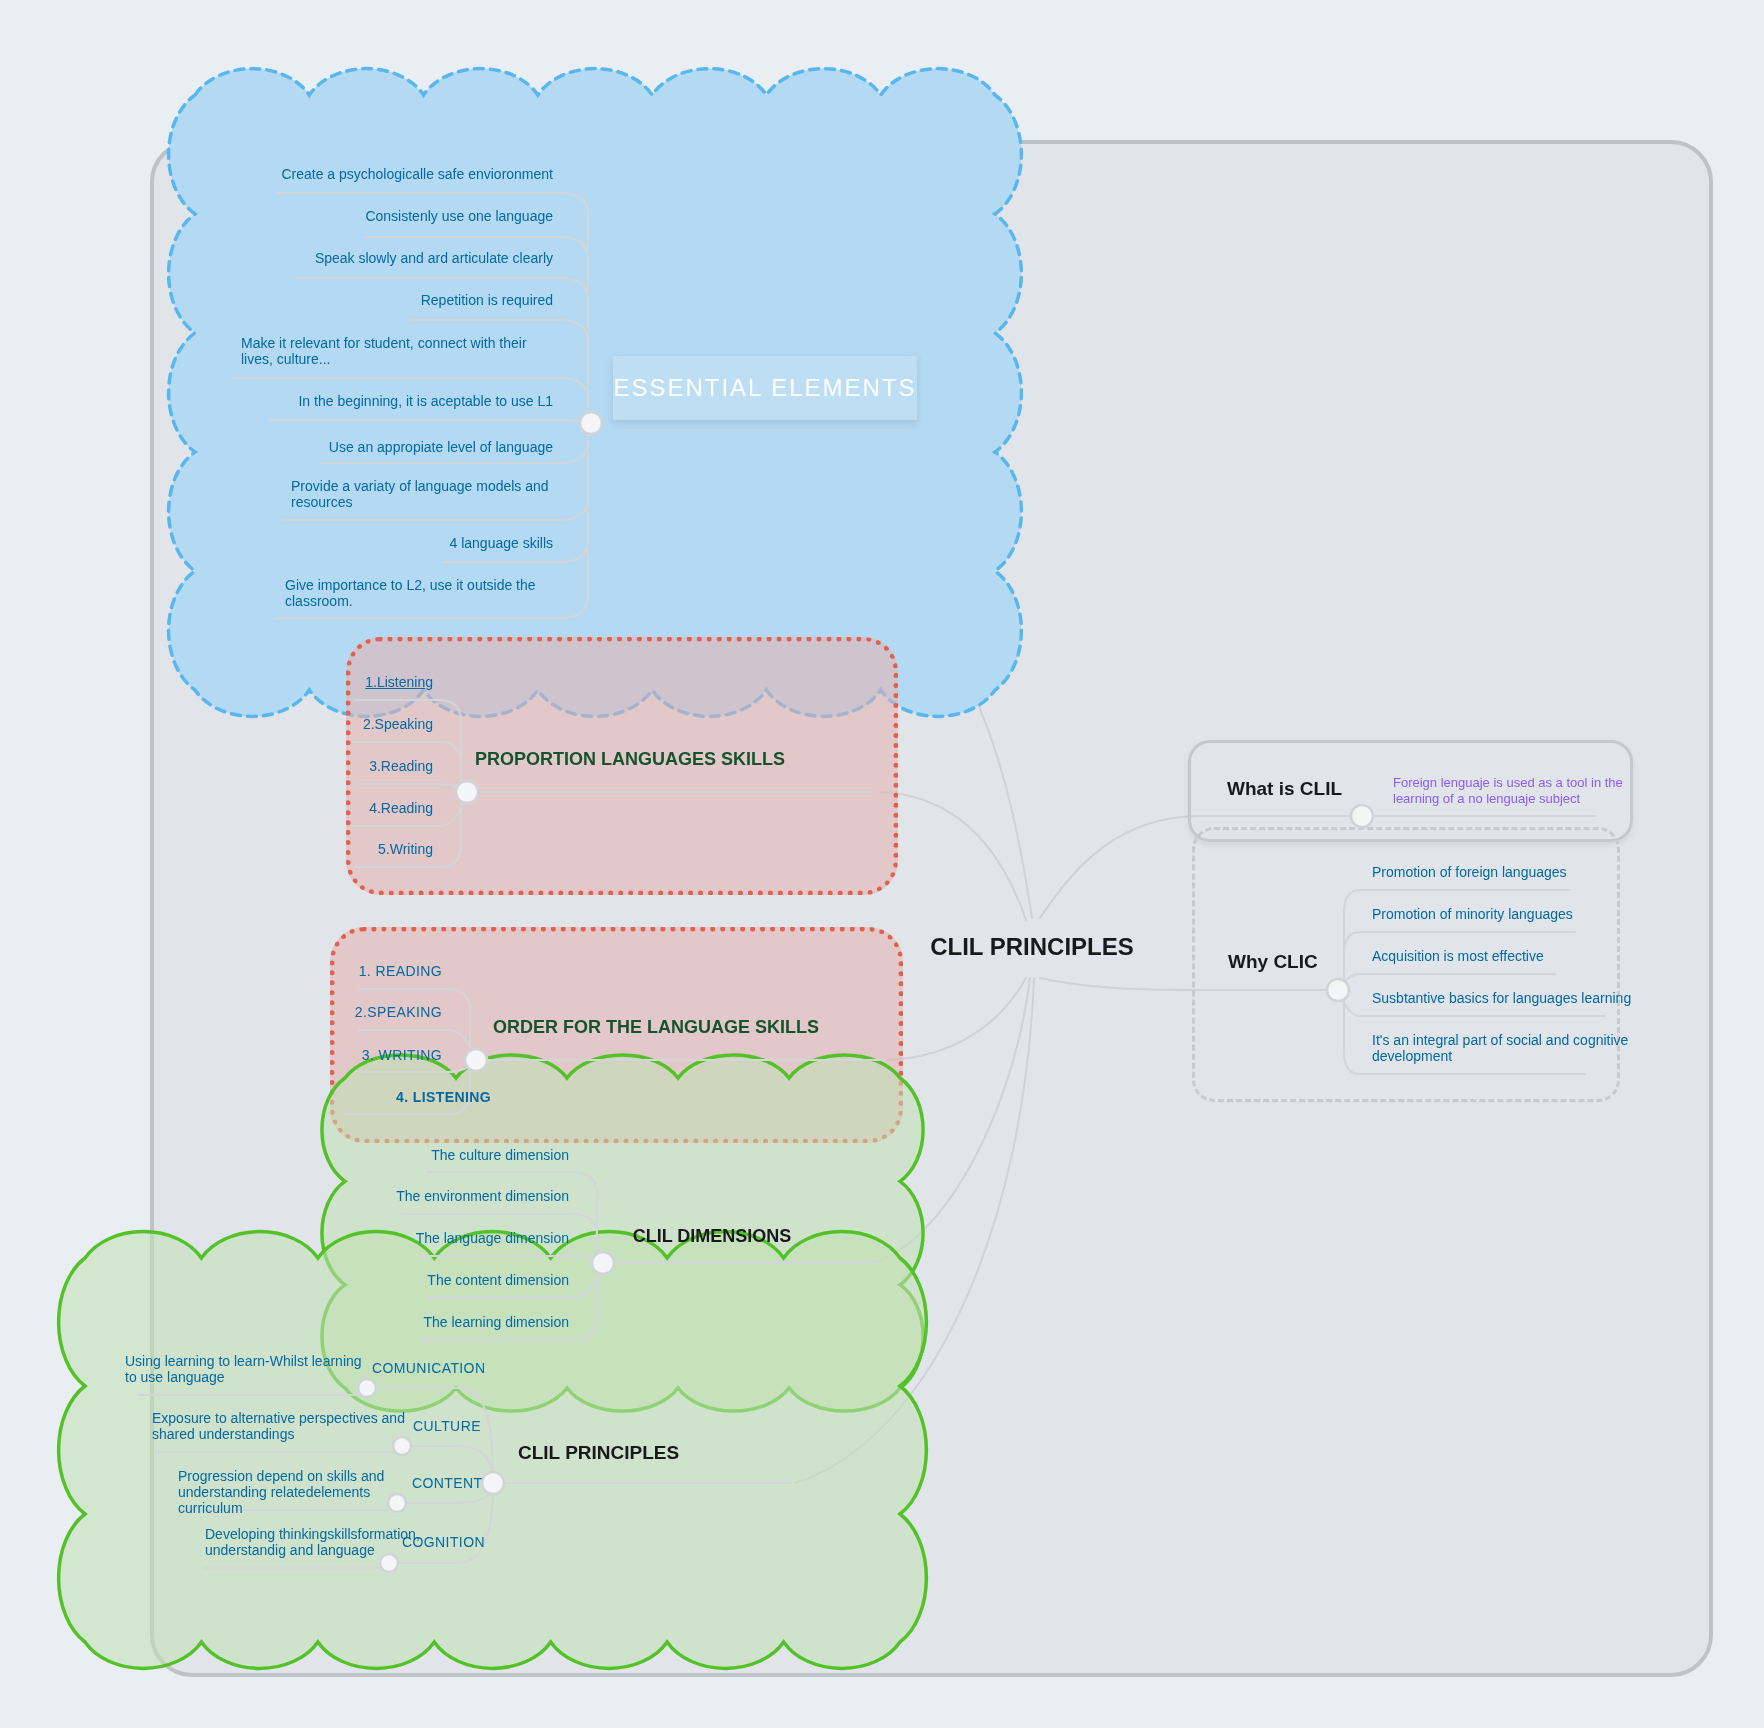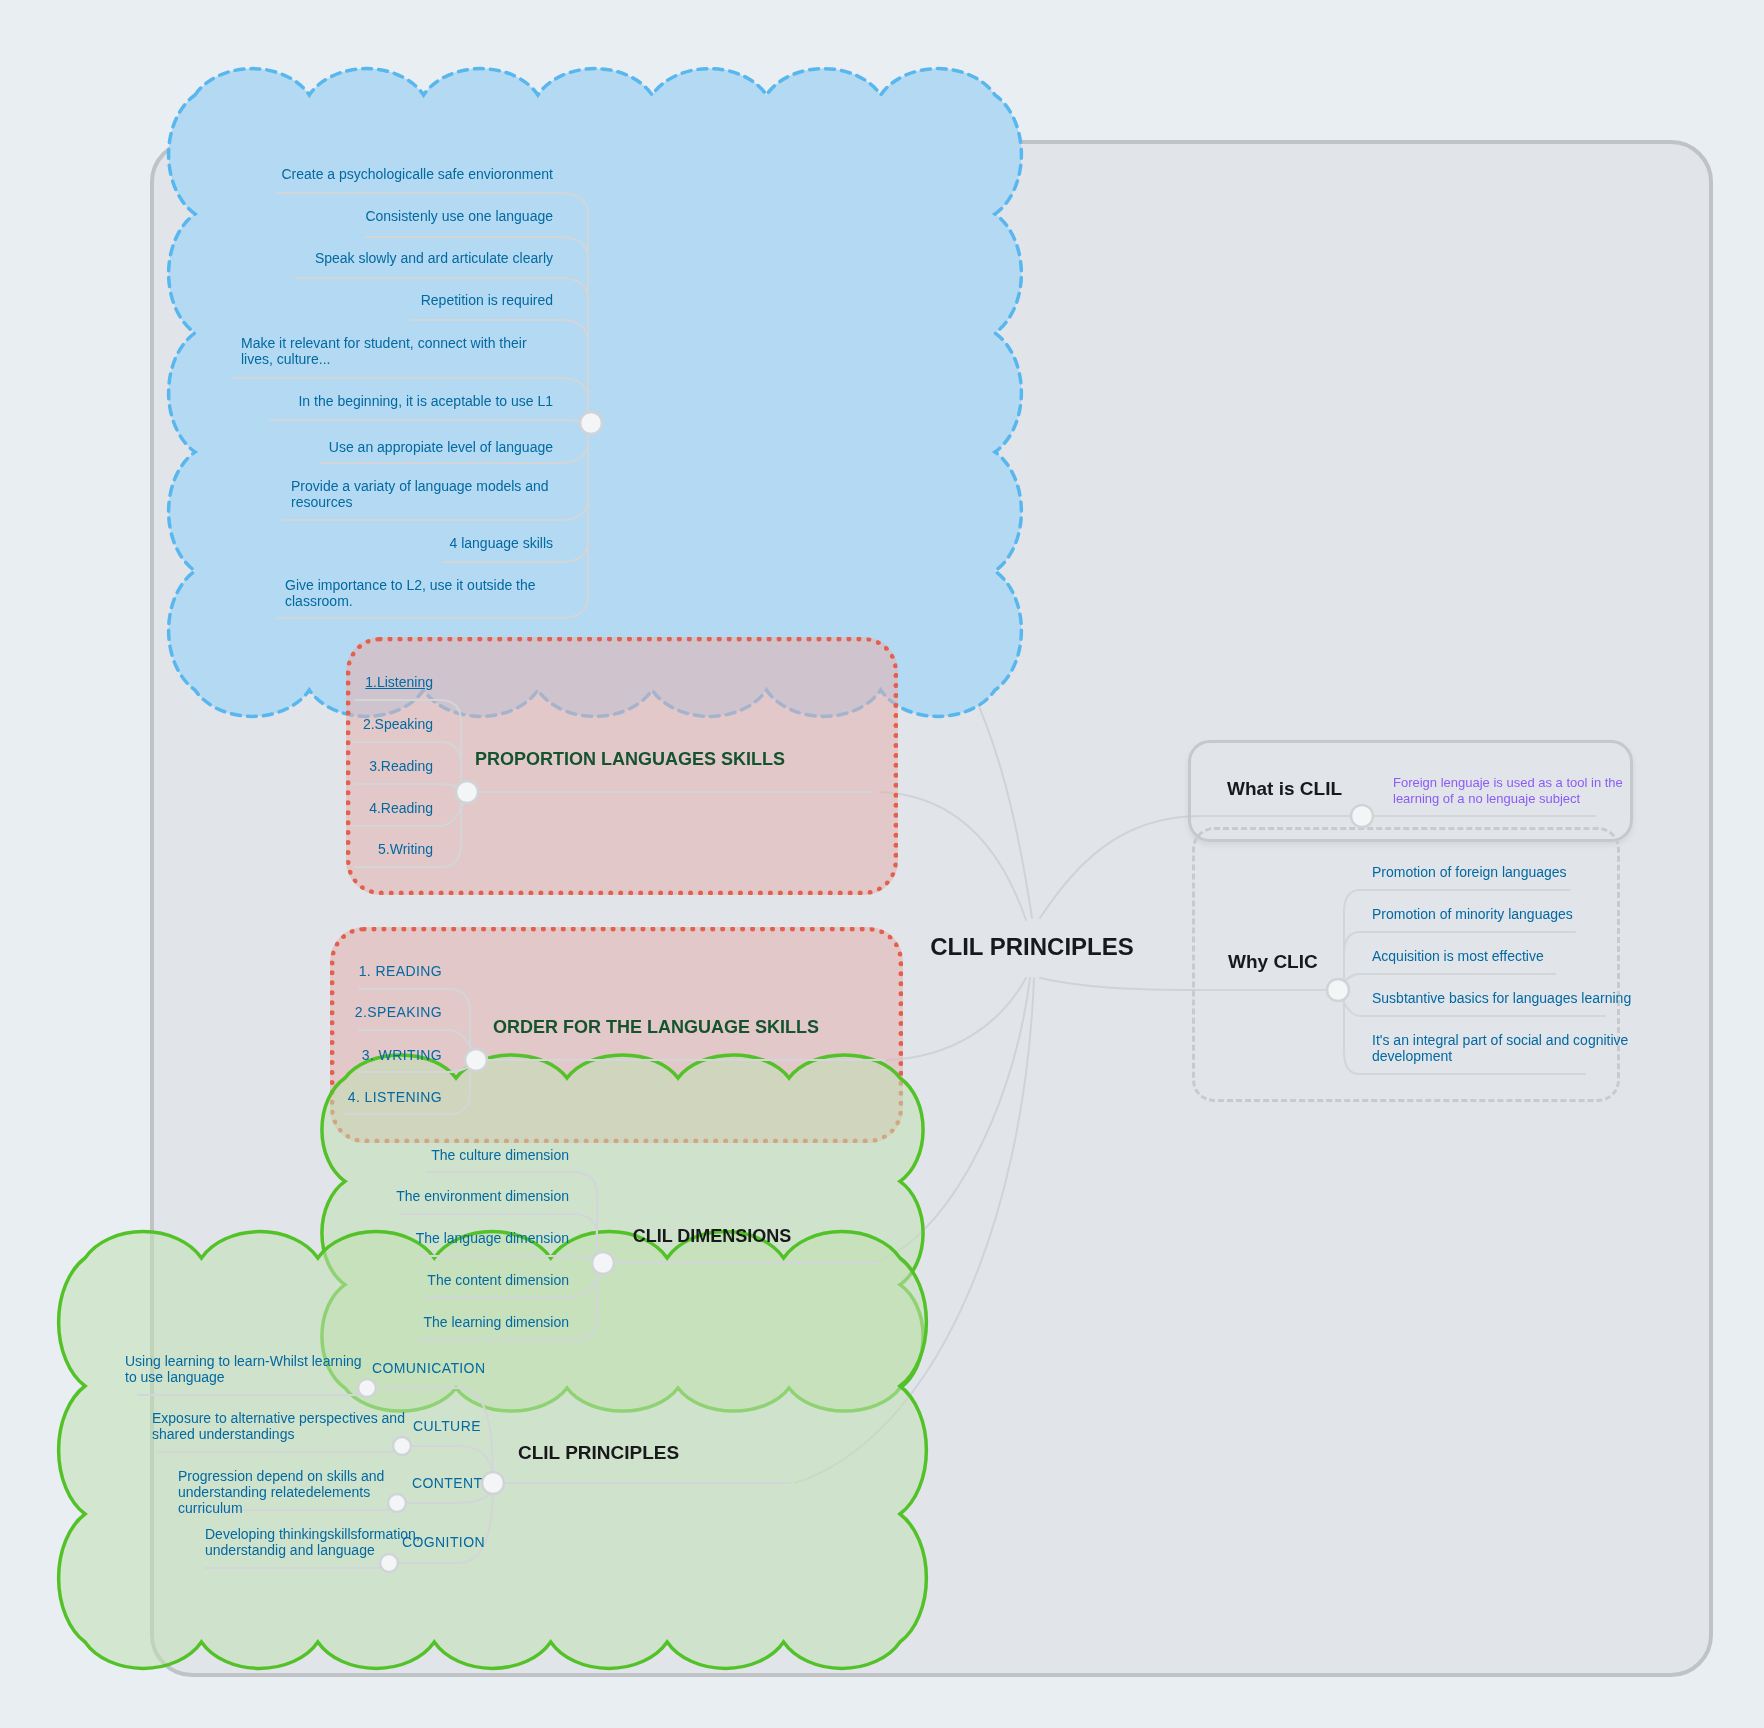--- a/index.html
+++ b/index.html
@@ -111,20 +111,21 @@
       <circle cx="1362" cy="816" r="11" fill="#f3f5f6" stroke="#d0d4d7" stroke-width="2.5"></circle>
       <circle cx="1338" cy="990" r="11" fill="#f3f5f6" stroke="#d0d4d7" stroke-width="2.5"></circle>
       <circle cx="367" cy="1388" r="9" fill="#f3f5f6" stroke="#d0d4d7" stroke-width="2.5"></circle>
       <circle cx="402" cy="1446" r="9" fill="#f3f5f6" stroke="#d0d4d7" stroke-width="2.5"></circle>
       <circle cx="397" cy="1503" r="9" fill="#f3f5f6" stroke="#d0d4d7" stroke-width="2.5"></circle>
       <circle cx="389" cy="1563" r="9" fill="#f3f5f6" stroke="#d0d4d7" stroke-width="2.5"></circle>
     </svg>
 
   <div id="t-central" class="title-blk" style="left:912px;top:933px;width:240px;">CLIL PRINCIPLES</div>
 
+  <div id="t-essential" class="abs" style="left:613px;top:356px;width:304px;height:64px;">ESSENTIAL ELEMENTS</div>
   <div class="item ra" style="right:1211px;top:166px;">Create a psychologicalle safe envioronment</div>
   <div class="item ra" style="right:1211px;top:208px;">Consistenly use one language</div>
   <div class="item ra" style="right:1211px;top:250px;">Speak slowly and ard articulate clearly</div>
   <div class="item ra" style="right:1211px;top:292px;">Repetition is required</div>
   <div class="item la" style="right:1211px;top:335px;width:312px;">Make it relevant for student, connect with their lives, culture...</div>
   <div class="item ra" style="right:1211px;top:393px;">In the beginning, it is aceptable to use L1</div>
   <div class="item ra" style="right:1211px;top:439px;">Use an appropiate level of language</div>
   <div class="item la" style="right:1211px;top:478px;width:262px;">Provide a variaty of language models and resources</div>
   <div class="item ra" style="right:1211px;top:535px;">4 language skills</div>
   <div class="item la" style="right:1211px;top:577px;width:268px;">Give importance to L2, use it outside the classroom.</div>
@@ -133,21 +134,21 @@
   <div class="item ra" style="right:1331px;top:674px;text-decoration:underline;">1.Listening</div>
   <div class="item ra" style="right:1331px;top:716px;">2.Speaking</div>
   <div class="item ra" style="right:1331px;top:758px;">3.Reading</div>
   <div class="item ra" style="right:1331px;top:800px;">4.Reading</div>
   <div class="item ra" style="right:1331px;top:841px;">5.Writing</div>
 
   <div class="title-wht" style="left:480px;top:1017px;width:352px;font-size:18px;">ORDER FOR THE LANGUAGE SKILLS</div>
   <div class="item ra upper" style="right:1322px;top:963px;">1. READING</div>
   <div class="item ra upper" style="right:1322px;top:1004px;">2.SPEAKING</div>
   <div class="item ra upper" style="right:1322px;top:1047px;">3. WRITING</div>
-  <div class="item ra upper" style="right:1322px;top:1089px;">4. LISTENING</div>
+  <div class="item ra upper" style="right:1273px;top:1089px;font-weight:bold;">4. LISTENING</div>
 
   <div class="title-blk" style="left:612px;top:1226px;width:200px;font-size:18px;text-align:center;">CLIL DIMENSIONS</div>
   <div class="item ra" style="right:1195px;top:1147px;">The culture dimension</div>
   <div class="item ra" style="right:1195px;top:1188px;">The environment dimension</div>
   <div class="item ra" style="right:1195px;top:1230px;">The language dimension</div>
   <div class="item ra" style="right:1195px;top:1272px;">The content dimension</div>
   <div class="item ra" style="right:1195px;top:1314px;">The learning dimension</div>
 
   <div class="title-blk" style="left:518px;top:1442px;font-size:19px;white-space:nowrap;">CLIL PRINCIPLES</div>
   <div class="item upper" style="left:372px;top:1360px;">COMUNICATION</div>

